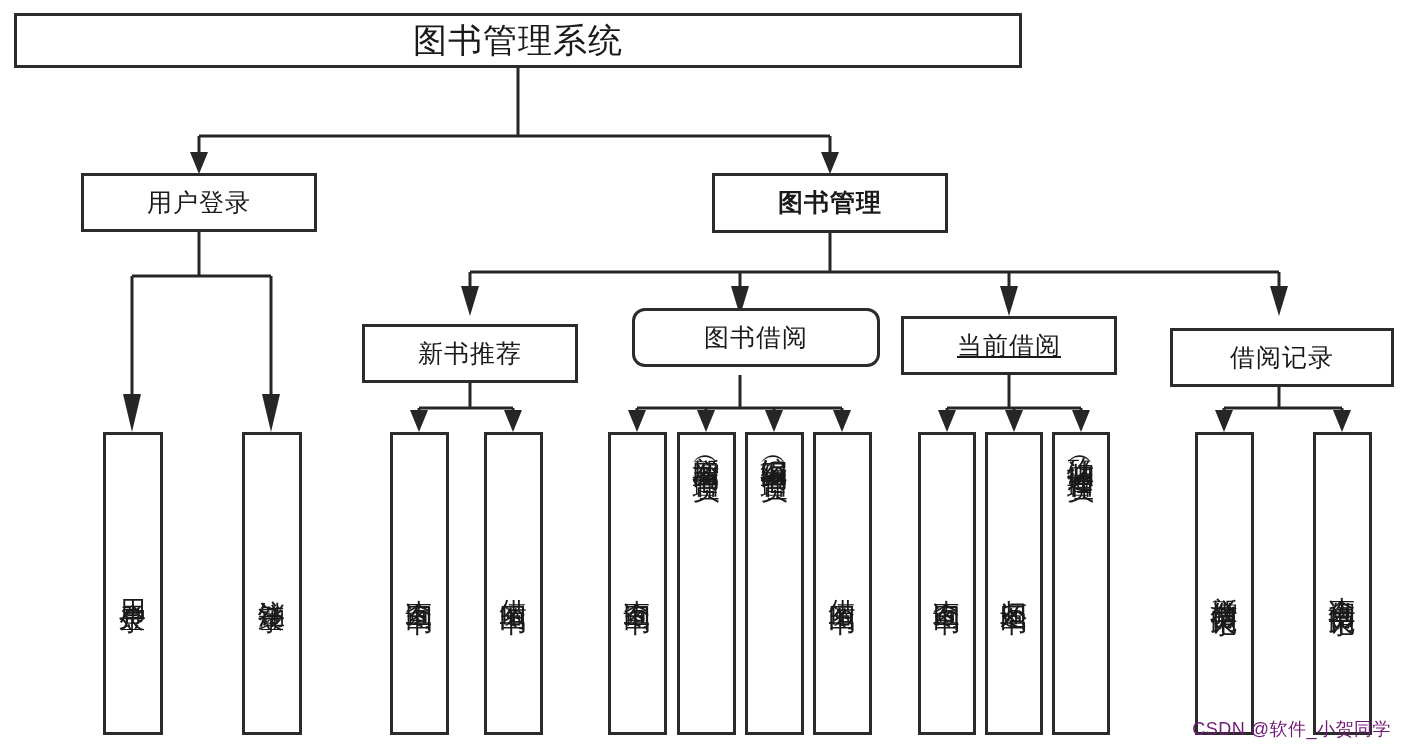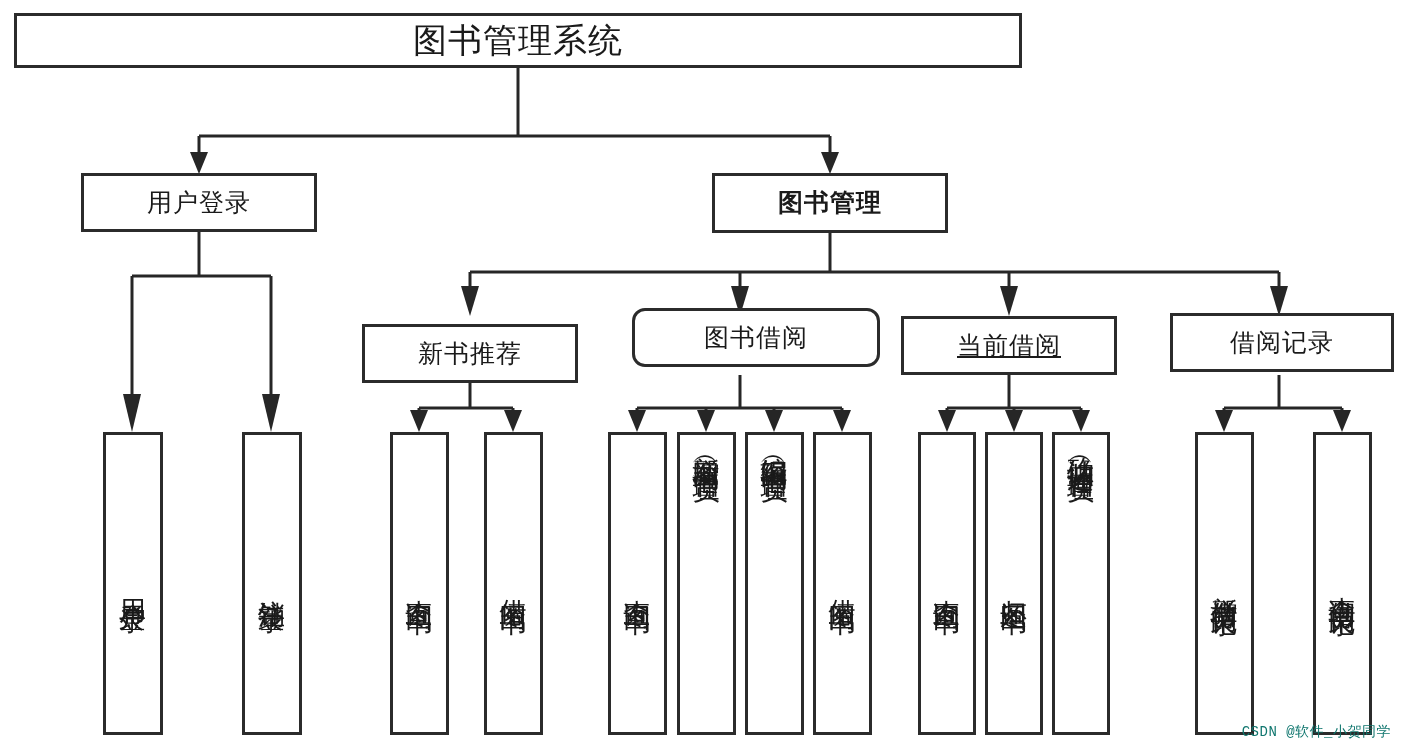--- a/index.html
+++ b/index.html
@@ -69,26 +69,26 @@
     margin:0 auto;
     white-space:nowrap;
   }
   .node.leaf.mid .label{ align-self:center; }
 
   
   #watermark{
     position:absolute;
     right:14px;
     bottom:6px;
-    font-size:14px;
-    color:#0f766e;
+    font-size:18px;
+    color:#701a75;
     letter-spacing:0.5px;
     z-index:5;
     white-space:nowrap;
-    font-family:Liberation Mono, monospace;
+    font-family:Liberation Sans, sans-serif;
   }
 </style>
 </head>
 <body>
 
 <div id="canvas">
 
   <svg id="wires" viewBox="0 0 1405 747" width="1405" height="747">
 
     <line x1="518" y1="68" x2="518" y2="136"></line>
@@ -167,21 +167,21 @@
 
   <div class="node horiz" style="left:362px;  top:324px; width:216px; height:59px;">
     <span class="label">新书推荐</span>
   </div>
   <div class="node horiz" style="left:632px;  top:308px; width:248px; height:59px;border-radius:13px;">
     <span class="label">图书借阅</span>
   </div>
   <div class="node horiz" style="left:901px;  top:316px; width:216px; height:59px;text-decoration:underline;">
     <span class="label">当前借阅</span>
   </div>
-  <div class="node horiz" style="left:1170px; top:313px; width:224px; height:59px;">
+  <div class="node horiz" style="left:1170px; top:328px; width:224px; height:59px;">
     <span class="label">借阅记录</span>
   </div>
 
   <div class="node leaf mid" style="left:103px; top:432px; width:60px; height:303px;">
     <span class="label">用户登录</span>
   </div>
   <div class="node leaf mid" style="left:242px; top:432px; width:60px; height:303px;">
     <span class="label">注销登录</span>
   </div>
 

